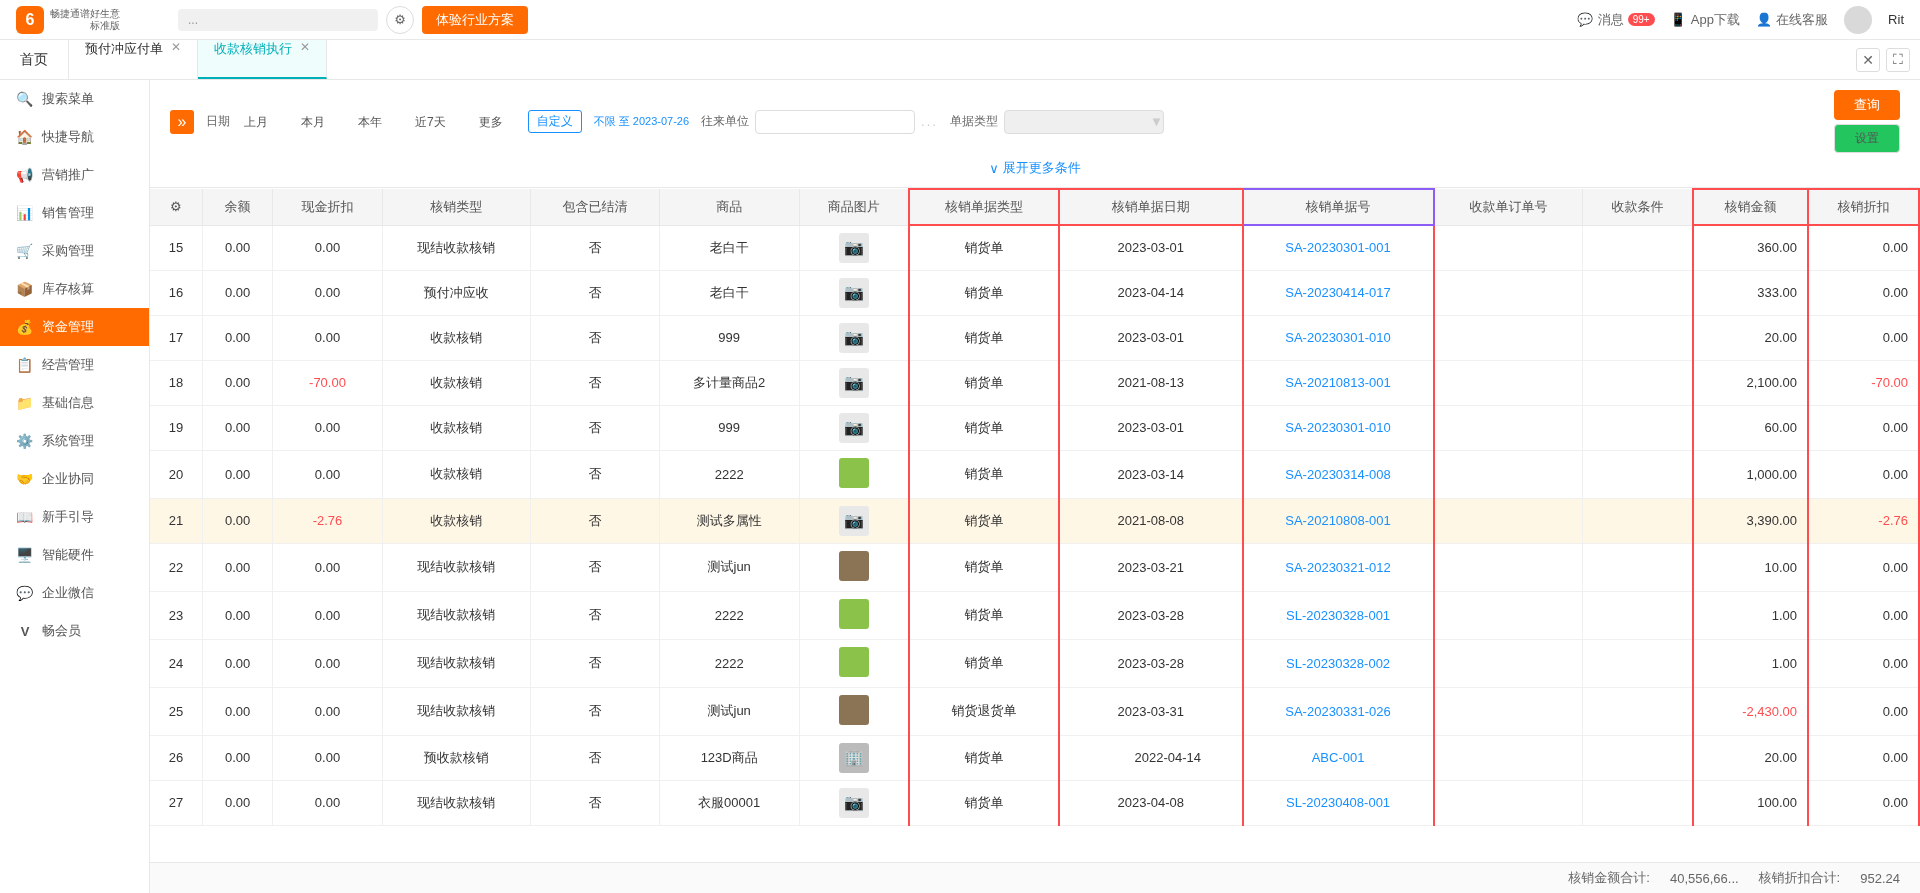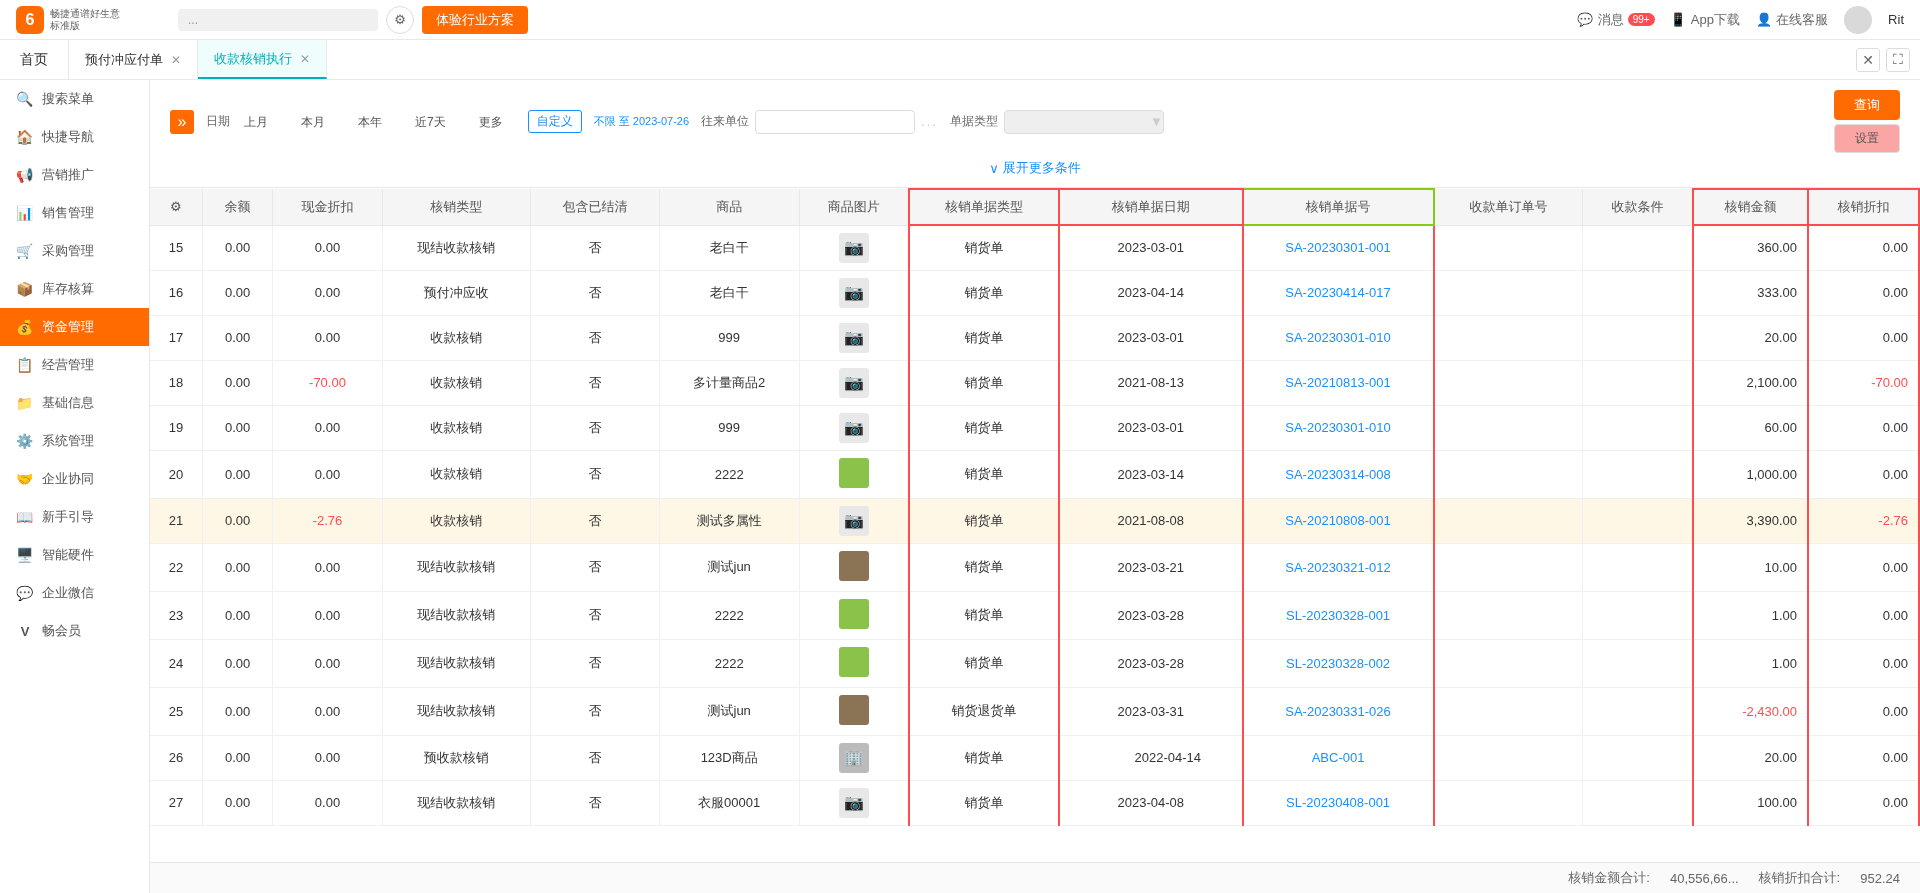--- a/index.html
+++ b/index.html
@@ -2,34 +2,34 @@
 <html><head>
   <meta charset="utf-8">
   <style>
     * { box-sizing: border-box; margin: 0; padding: 0; font-family: 'Microsoft YaHei', Arial, sans-serif; font-size: 13px; }
     body { background: #f5f5f5; color: #333; height: 893px; overflow: hidden; display: flex; flex-direction: column; }
 
     
     .top-bar { height: 40px; background: #fff; border-bottom: 1px solid #e8e8e8; display: flex; align-items: center; padding: 0 16px; gap: 12px; flex-shrink: 0; }
     .logo-area { display: flex; align-items: center; gap: 6px; width: 150px; flex-shrink: 0; }
     .logo-icon { width: 28px; height: 28px; background: #ff6b00; border-radius: 6px; display: flex; align-items: center; justify-content: center; color: white; font-size: 16px; font-weight: bold; }
-    .logo-text { font-size: 11px; color: #666; line-height: 1.2; }
+    .logo-text { font-size: 11px; color: #666; line-height: 1.2; text-align: right; }
     .top-center { flex: 1; display: flex; align-items: center; gap: 8px; }
     .address-bar { background: #f0f0f0; border-radius: 4px; padding: 4px 10px; color: #999; font-size: 12px; flex: 1; max-width: 200px; }
     .gear-btn { width: 28px; height: 28px; border-radius: 50%; border: 1px solid #ddd; display: flex; align-items: center; justify-content: center; cursor: pointer; color: #666; }
     .industry-btn { background: #ff6b00; color: white; border: none; border-radius: 4px; padding: 5px 14px; cursor: pointer; font-size: 13px; }
     .top-right { display: flex; align-items: center; gap: 16px; margin-left: auto; }
     .top-right-item { display: flex; align-items: center; gap: 4px; color: #666; font-size: 12px; cursor: pointer; }
     .badge { background: #ff4d4f; color: white; border-radius: 10px; padding: 1px 5px; font-size: 10px; }
     .user-avatar { width: 28px; height: 28px; background: #d9d9d9; border-radius: 50%; }
 
     
     .tab-bar { height: 40px; background: #fff; border-bottom: 1px solid #e8e8e8; display: flex; align-items: stretch; flex-shrink: 0; padding-left: 0; }
     .tab-home { padding: 0 20px; display: flex; align-items: center; color: #333; font-size: 14px; cursor: pointer; border-right: 1px solid #e8e8e8; }
-    .tab-item { padding: 0 16px; display: flex; align-items: center; gap: 8px; color: #333; font-size: 13px; cursor: pointer; border-right: 1px solid #e8e8e8; position: relative; }
+    .tab-item { padding: 0 16px; display: flex; gap: 8px; color: #333; font-size: 13px; cursor: pointer; border-right: 1px solid #e8e8e8; position: relative; }
     .tab-item.active { color: #00b0b9; border-bottom: 2px solid #00b0b9; background: #f0fdfd; }
     .tab-close { color: #999; font-size: 12px; cursor: pointer; }
     .tab-spacer { flex: 1; }
     .tab-actions { display: flex; align-items: center; padding: 0 10px; gap: 6px; }
     .tab-action-btn { width: 24px; height: 24px; border: 1px solid #ddd; border-radius: 3px; display: flex; align-items: center; justify-content: center; cursor: pointer; color: #666; font-size: 14px; }
 
     
     .main-content { flex: 1; display: flex; overflow: hidden; }
 
     
@@ -55,21 +55,21 @@
     .filter-group { display: flex; align-items: center; gap: 6px; }
     .filter-label { color: #666; font-size: 12px; white-space: nowrap; }
     .date-chips { display: flex; gap: 17px; align-items: flex-end; }
     .date-chip { padding: 2px 8px; border-radius: 3px; font-size: 12px; cursor: pointer; color: #555; }
     .date-chip.custom { color: #1890ff; border: 1px solid #1890ff; }
     .date-range { color: #1890ff; font-size: 11px; }
     .filter-input { border: 1px solid #ddd; border-radius: 4px; padding: 4px 10px; font-size: 12px; width: 160px; color: #999; }
     .filter-dots { color: #ccc; letter-spacing: 2px; }
     .filter-select { border: 1px solid #ddd; border-radius: 4px; padding: 4px 10px; font-size: 12px; width: 160px; color: #999; appearance: none; }
     .query-btn { background: #ff6b00; color: white; border: none; border-radius: 4px; padding: 6px 20px; cursor: pointer; font-size: 13px; }
-    .settings-btn { background: #fca5a5; color: #555; border: 1px solid #ddd; border-radius: 4px; padding: 5px 12px; cursor: pointer; font-size: 12px; }
+    .settings-btn { background: #22c55e; color: #555; border: 1px solid #ddd; border-radius: 4px; padding: 5px 12px; cursor: pointer; font-size: 12px; }
     .expand-more { color: #1890ff; font-size: 12px; cursor: pointer; display: flex; align-items: center; gap: 4px; margin: 6px auto 0; width: fit-content; }
 
     
     .table-container { flex: 1; overflow: auto; background: #fff; margin: 0; }
     table { width: 100%; border-collapse: collapse; font-size: 12px; }
     thead { position: sticky; top: 0; z-index: 10; }
     th { background: #f5f5f5; padding: 8px 10px; text-align: center; border-bottom: 1px solid #e8e8e8; border-right: 1px solid #e8e8e8; white-space: nowrap; color: #555; font-weight: 500; }
     td { padding: 7px 10px; text-align: center; border-bottom: 1px solid #f0f0f0; border-right: 1px solid #f0f0f0; white-space: nowrap; color: #333; }
     tr.highlighted td { background: #fff7e6; }
     .td-link { color: #1890ff; cursor: pointer; text-decoration: none; }
@@ -254,21 +254,21 @@
           <tr>
             <th>⚙</th>
             <th>余额</th>
             <th>现金折扣</th>
             <th>核销类型</th>
             <th>包含已结清</th>
             <th>商品</th>
             <th>商品图片</th>
             <th class="col-type col-type-first" style="border:2px solid #ff4d4f;">核销单据类型</th>
             <th class="col-date col-date-first" style="border:2px solid #ff4d4f;">核销单据日期</th>
-            <th class="col-no col-no-first" style="border:2px solid #84cc16;">核销单据号</th>
+            <th class="col-no col-no-first" style="border:2px solid #8b5cf6;">核销单据号</th>
             <th>收款单订单号</th>
             <th>收款条件</th>
             <th class="col-amount col-amount-first" style="border:2px solid #ff4d4f;">核销金额</th>
             <th class="col-discount col-discount-first" style="border:2px solid #ff4d4f;">核销折扣</th>
           </tr>
         </thead>
         <tbody id="table-body">
         <tr>
       <td>15</td>
       <td>0.00</td>

